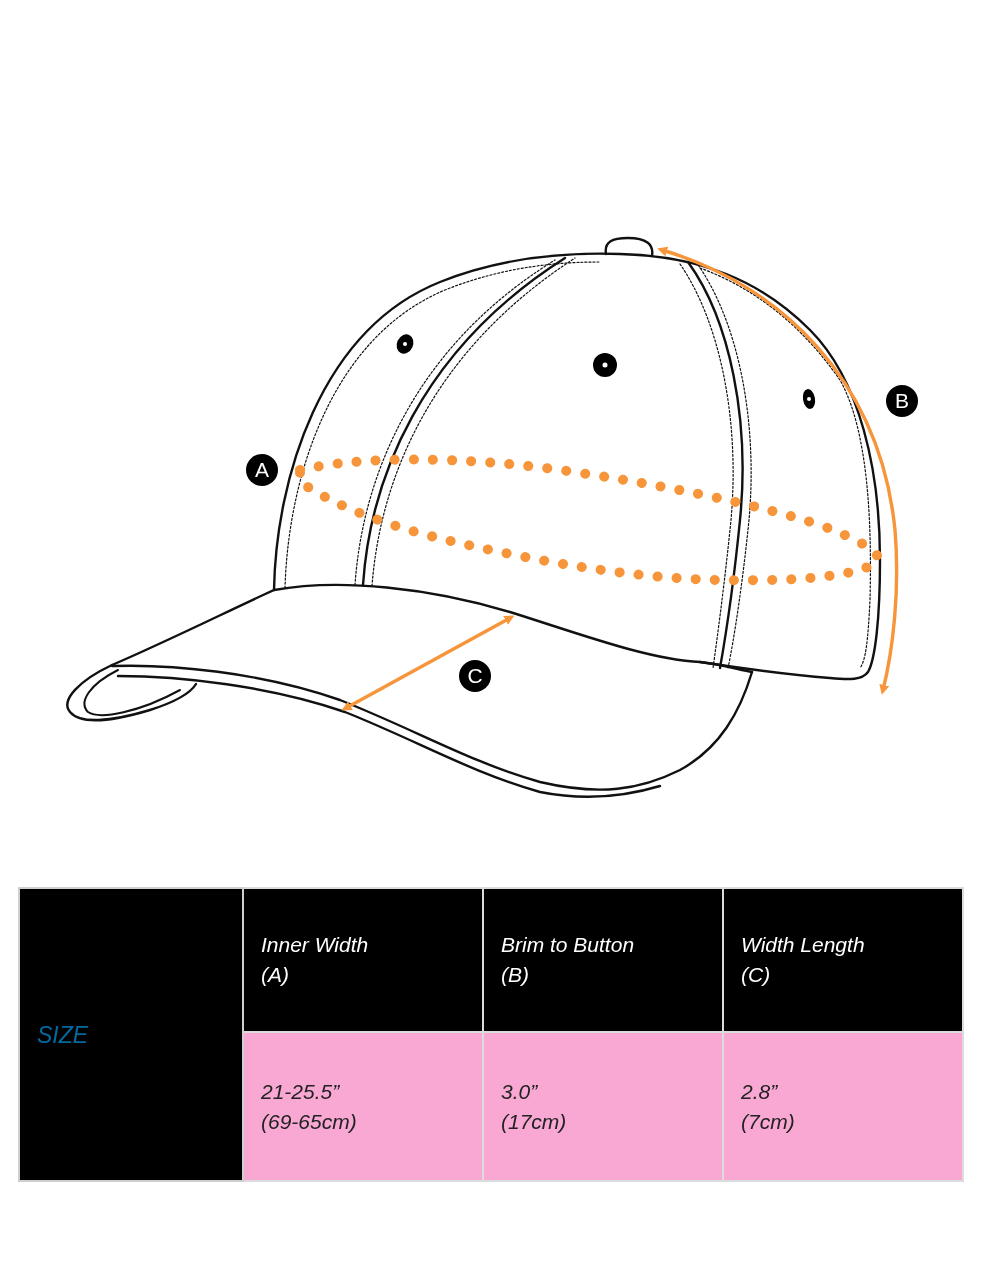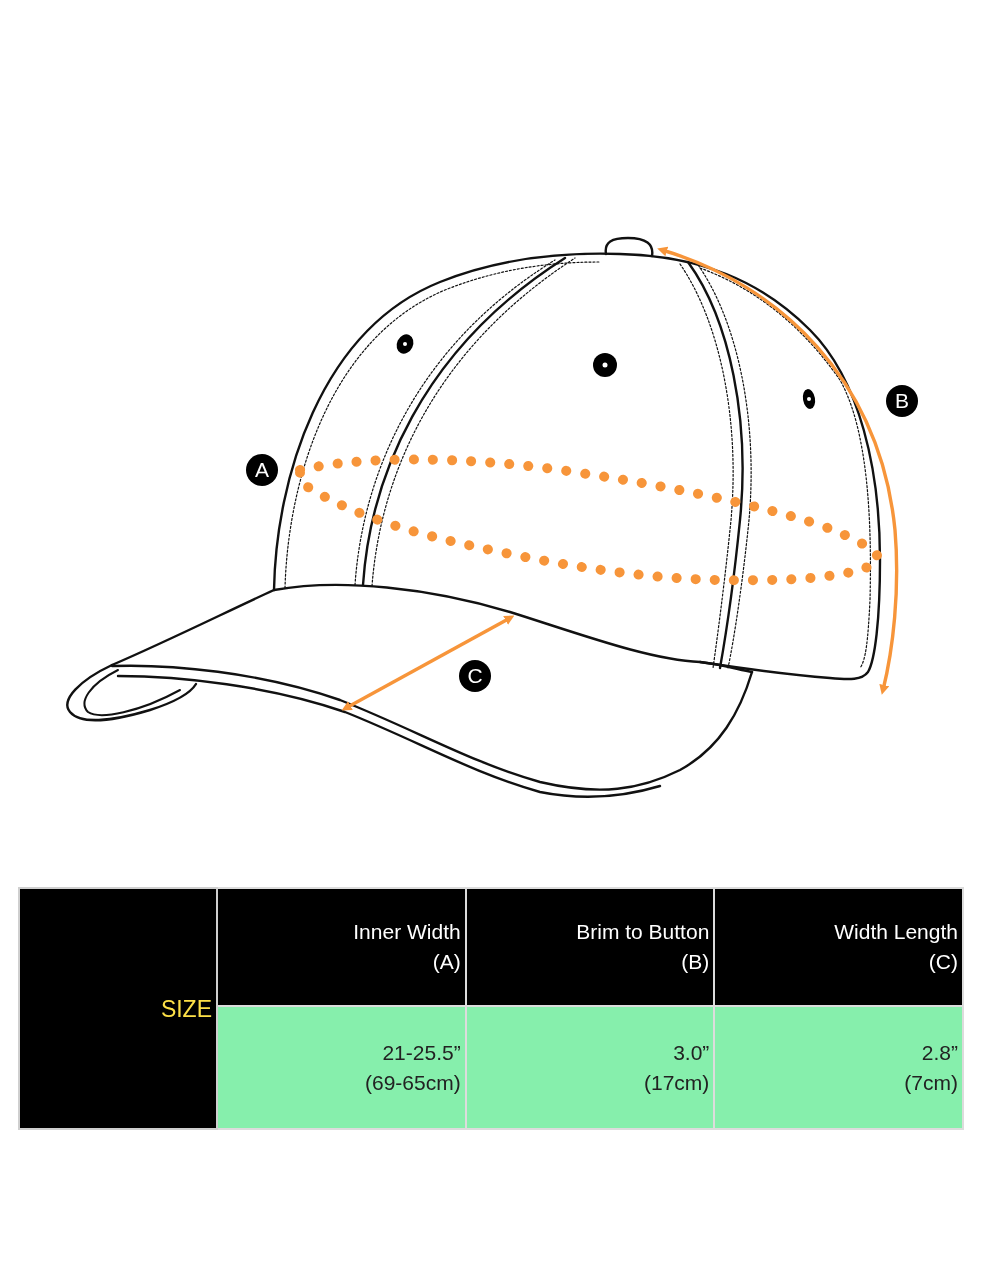--- a/index.html
+++ b/index.html
@@ -42,40 +42,41 @@
       position: absolute;
       left: 18px;
       top: 887px;
       width: 946px;
       height: 227px;
       border-collapse: collapse;
       table-layout: fixed;
     }
     .size-table td {
       border: 2px solid #dcdcdc;
-      text-align: right;
+      text-align: left;
       vertical-align: middle;
       font-size: 21px;
       line-height: 30px;
-      padding: 4px;
+      padding: 17px;
+      font-style: italic;
     }
     .size-table .size-head {
       width: 188px;
       background: #000000;
-      color: #fde047;
+      color: #0369a1;
       font-size: 23px;
       border-color: #cfcfcf;
     }
     .size-table .col-head {
       background: #000000;
       color: #ffffff;
       height: 108px;
     }
     .size-table .col-val {
-      background: #86efac;
+      background: #f9a8d4;
       color: #222222;
       height: 113px;
     }
     .line-block { display: block; }
   </style>
 </head>
 <body>
 
 <div class="cap-figure">
   <svg width="985" height="860" viewBox="0 0 985 860">

